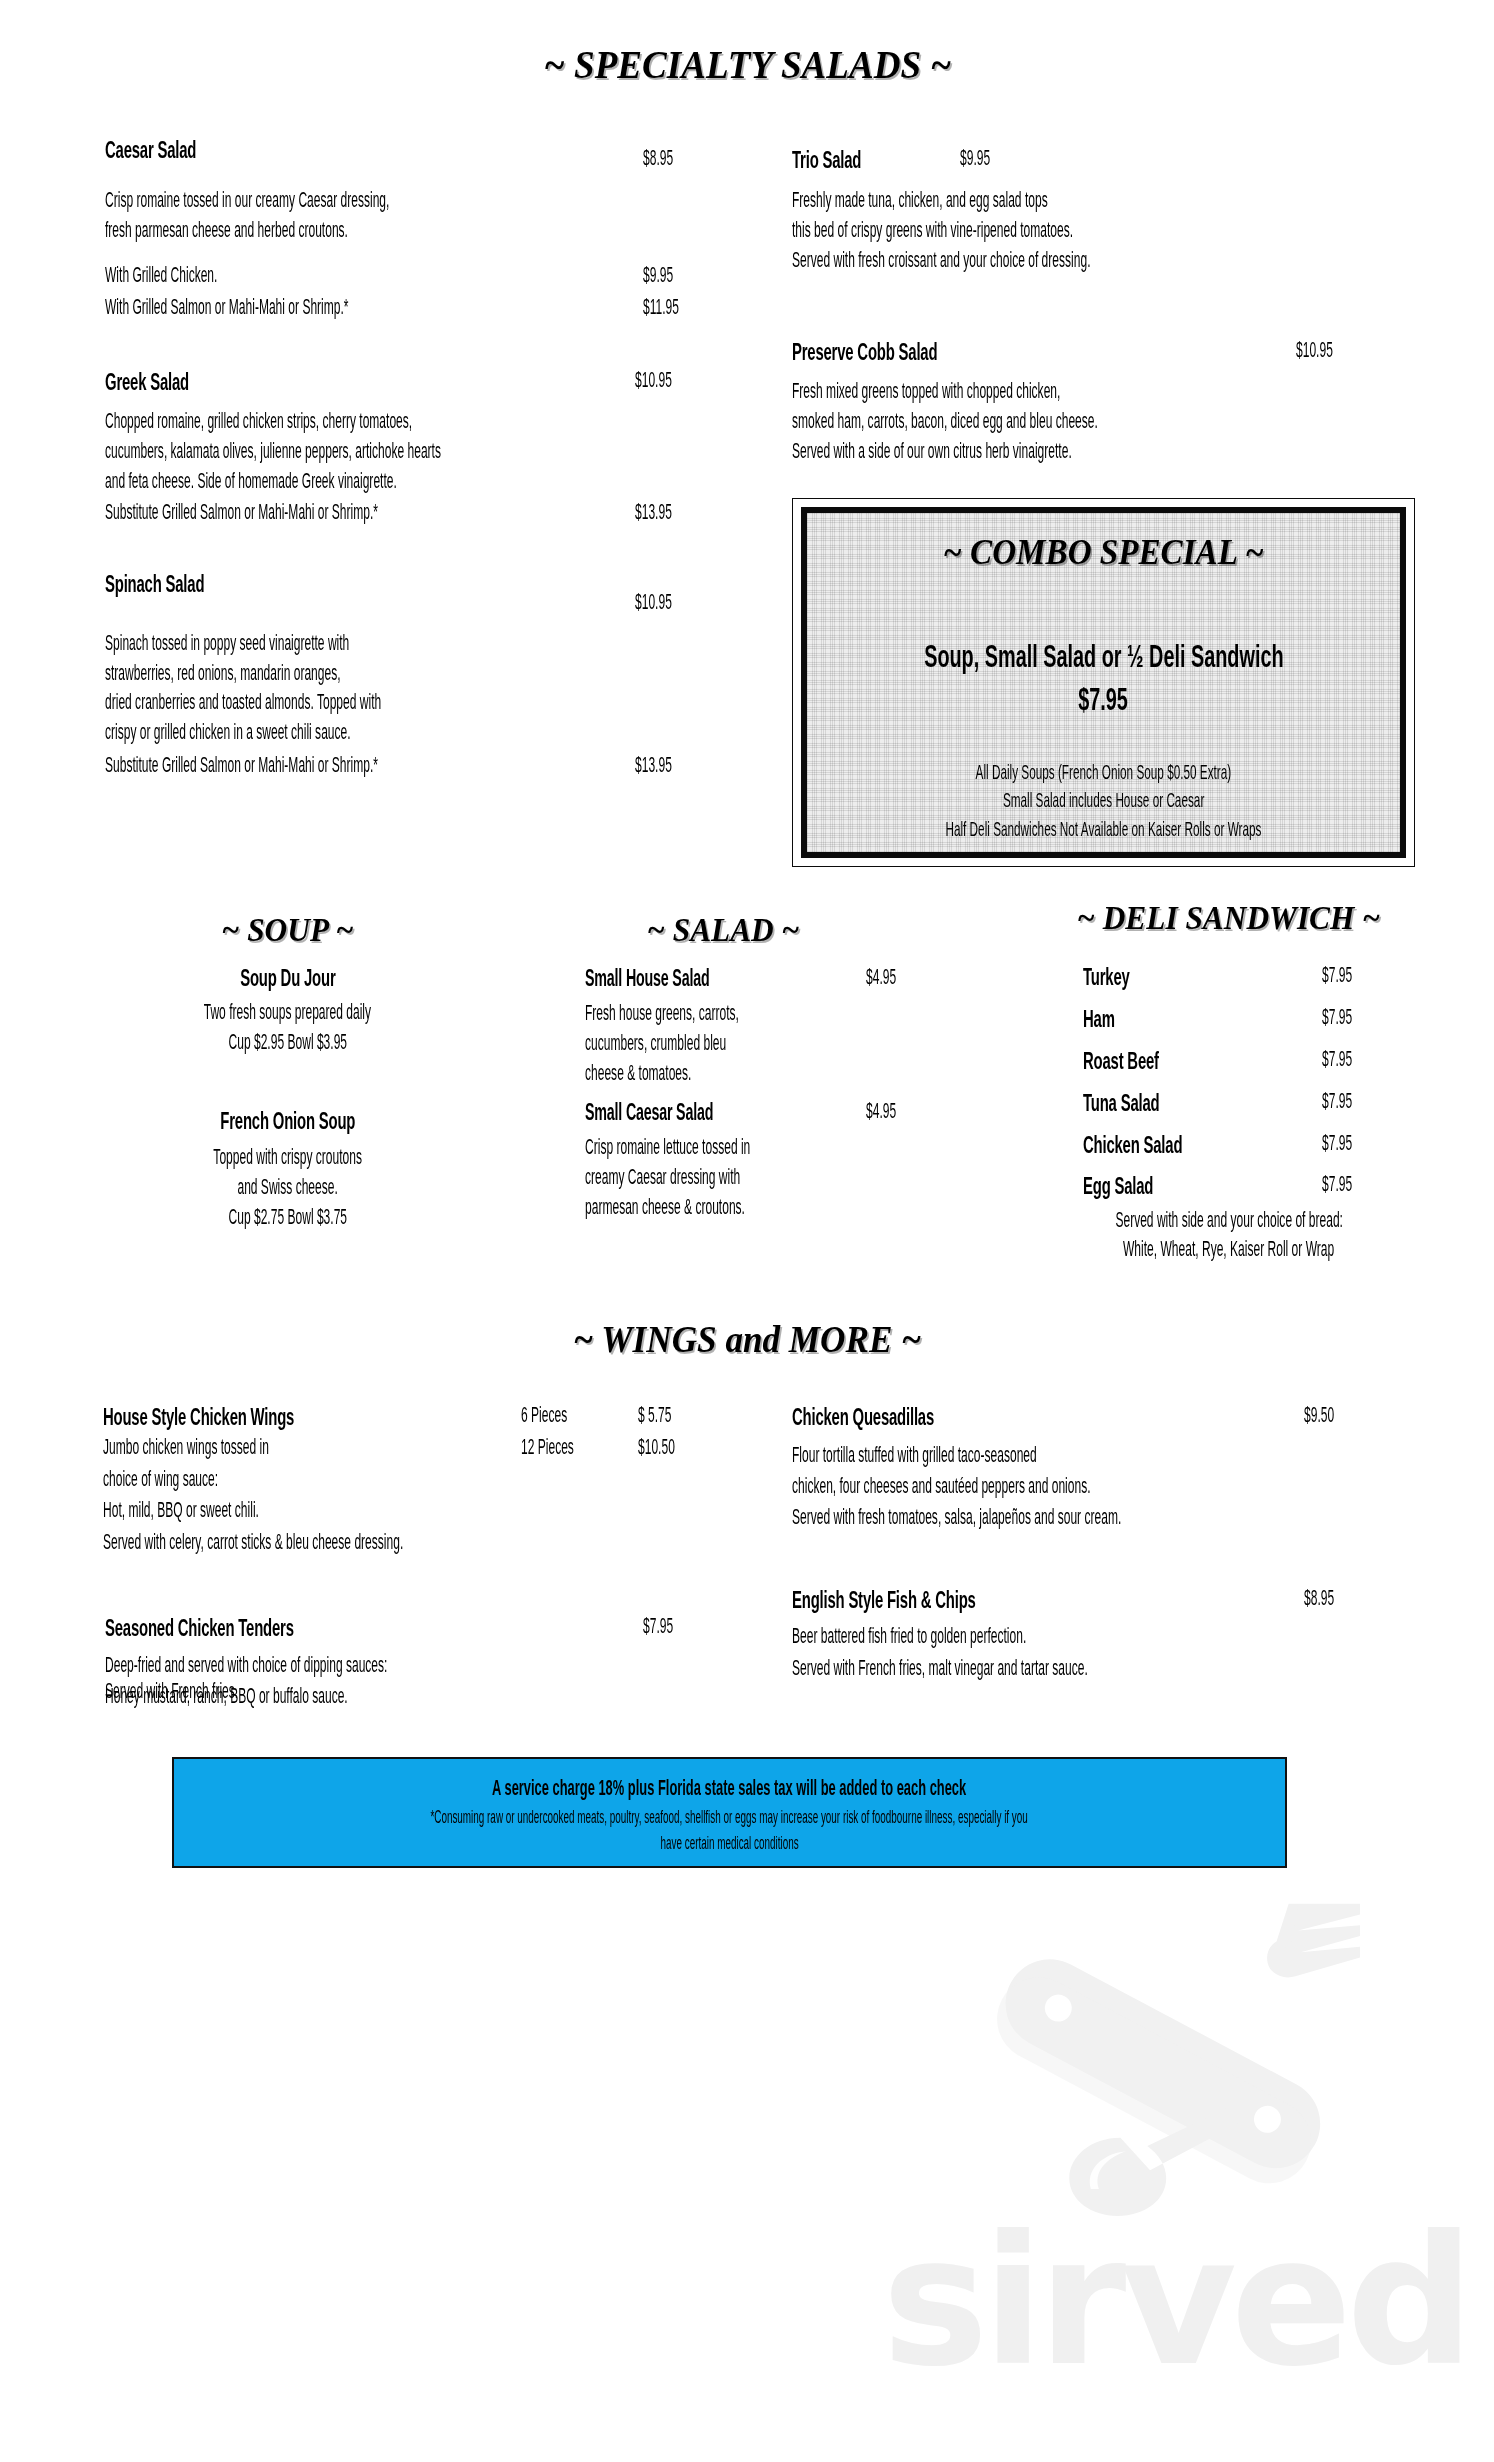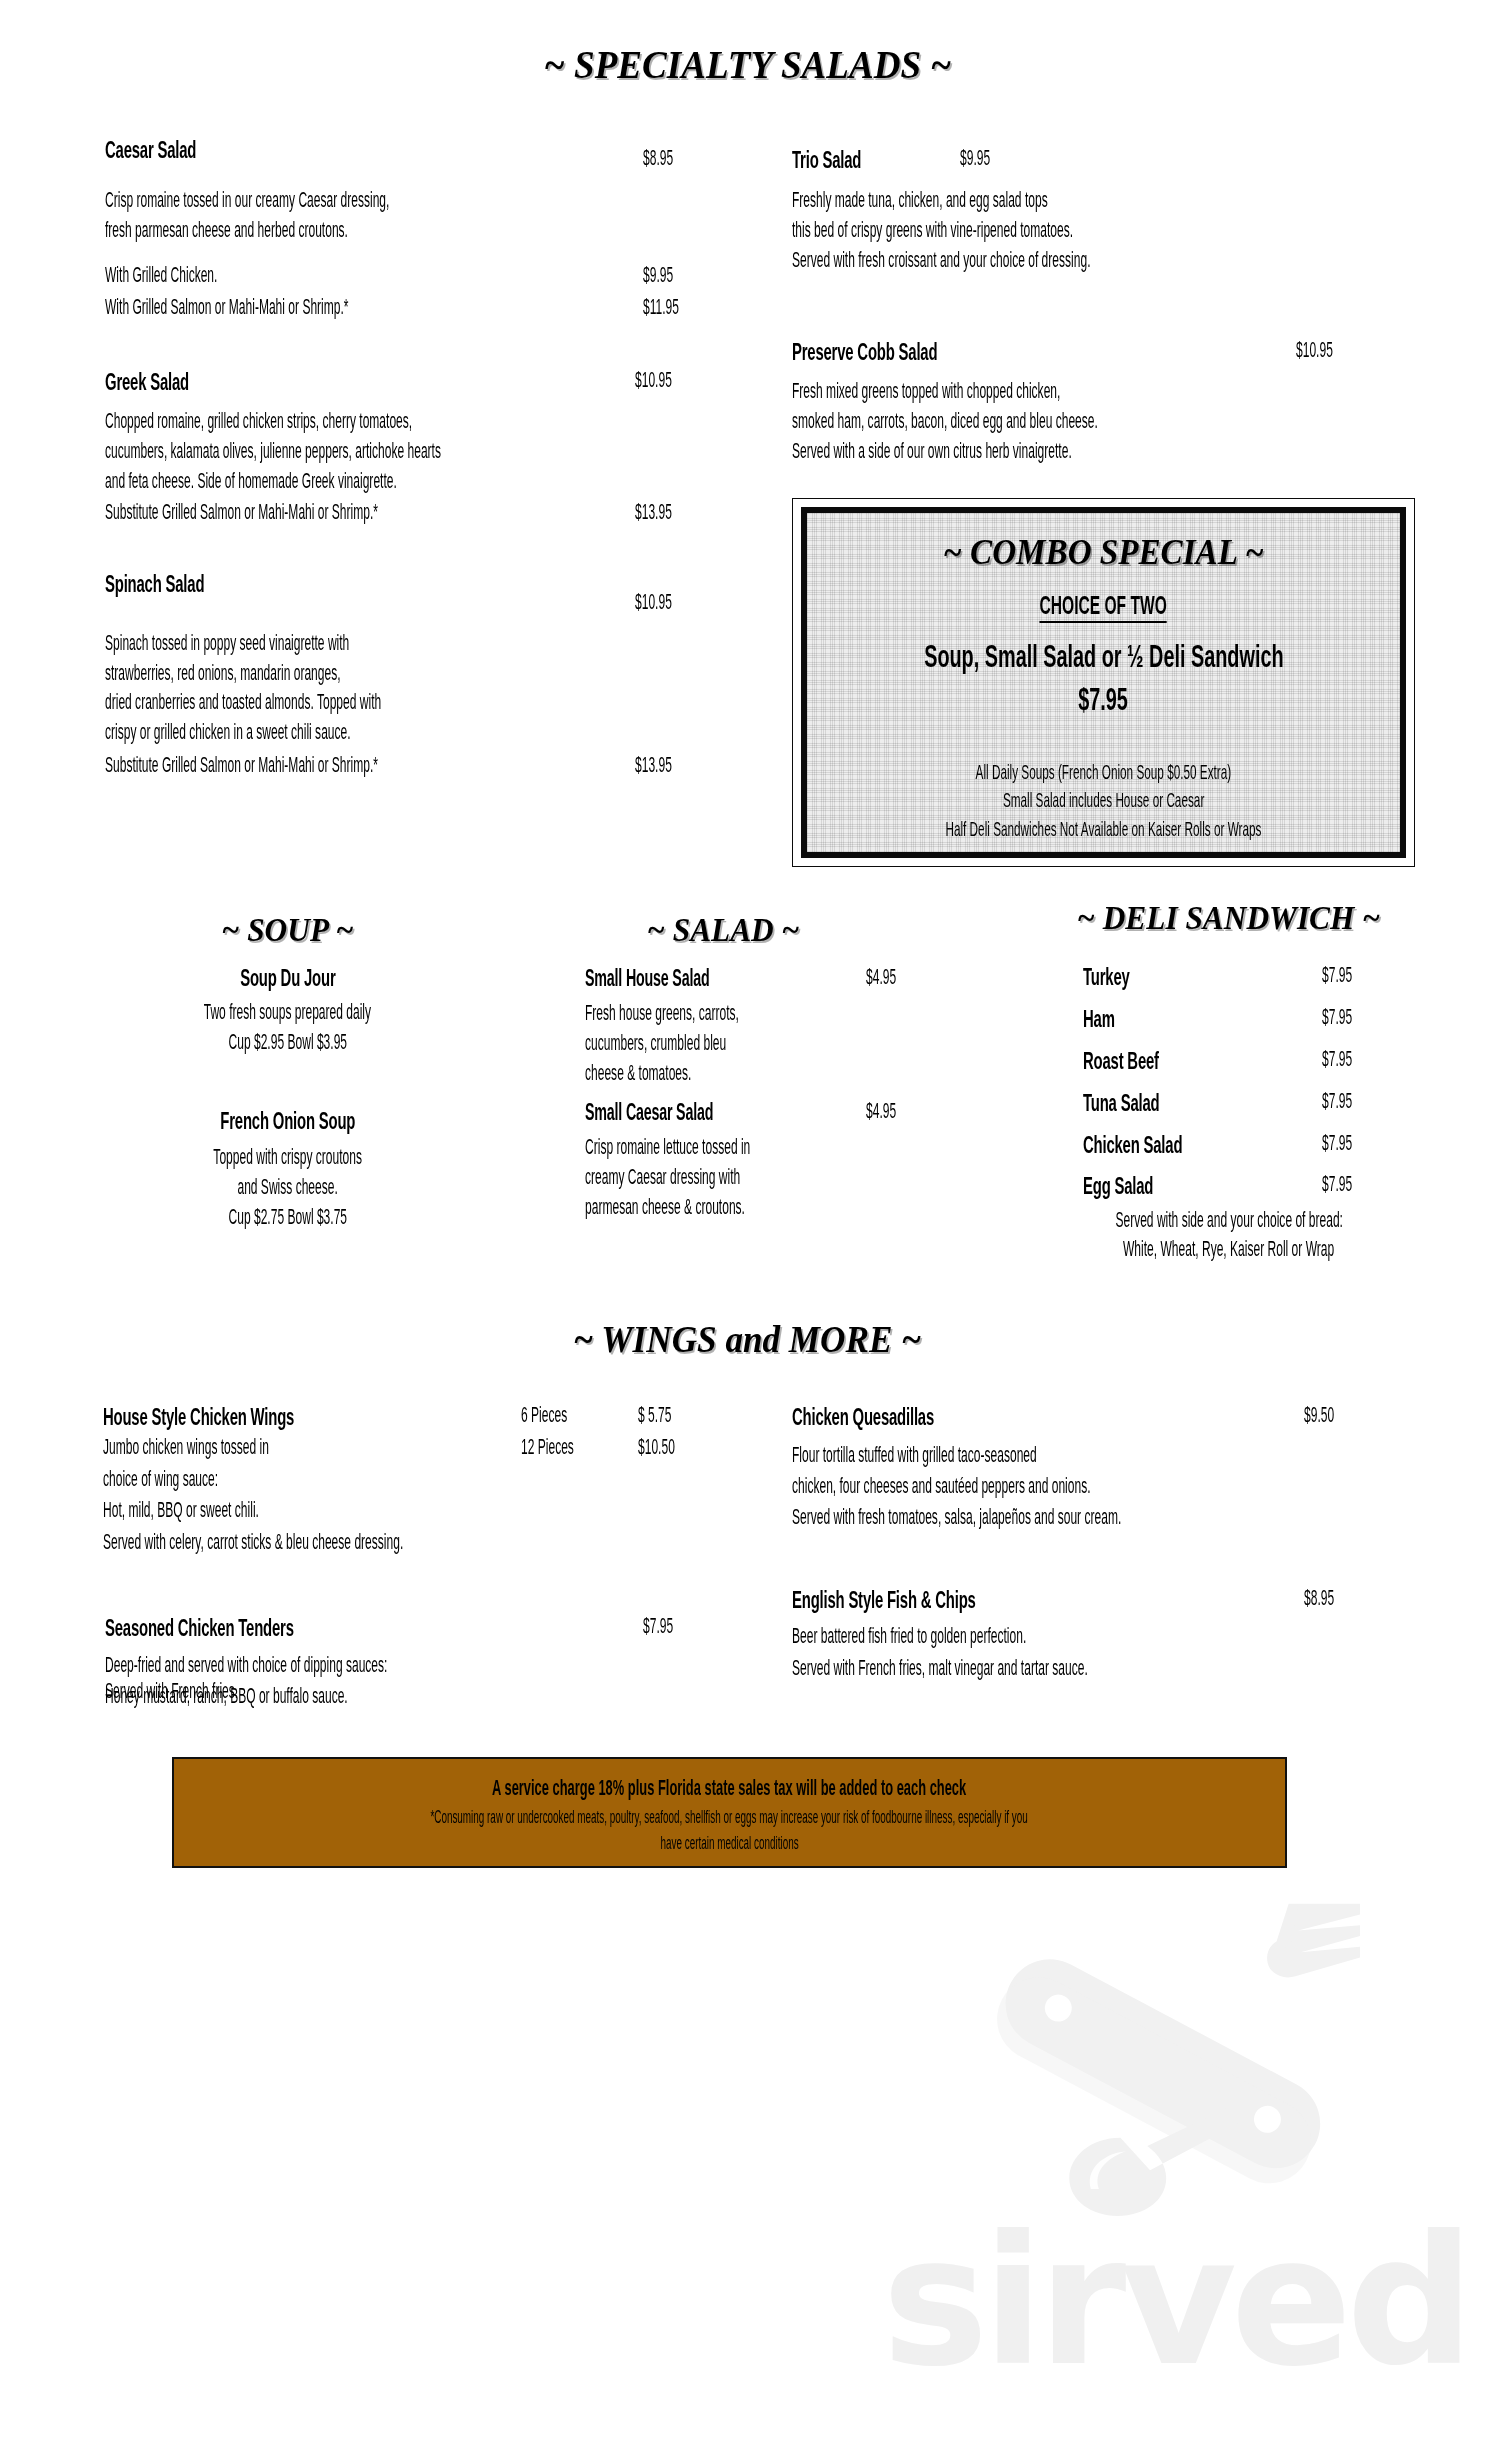--- a/index.html
+++ b/index.html
@@ -144,21 +144,21 @@
 
   
   #disclaimer-box {
     position: absolute;
     left: 172px;
     top: 1757px;
     width: 1115px;
     height: 111px;
     border: 2.4px solid #111;
     box-sizing: border-box;
-    background: #a16207;
+    background: #0ea5e9;
     text-align: center;
   }
   .disc-bold {
     font-family: "Liberation Sans", sans-serif;
     font-weight: bold;
     font-size: 21.5px;
     transform: scaleX(0.60);
     display: inline-block;
     line-height: 1;
     white-space: nowrap;
@@ -306,23 +306,20 @@
     <span class="item-desc">smoked ham, carrots, bacon, diced egg and bleu cheese.</span>
   </div>
   <div class="ln" style="left:792px;top:441px;">
     <span class="item-desc">Served with a side of our own citrus herb vinaigrette.</span>
   </div>
 
   <div id="combo-box">
     <div id="combo-inner">
       <div class="combo-line" style="top:20.3px;">
         <span class="sec-head" style="font-size:36px;transform:scaleX(0.92);">~ COMBO SPECIAL ~</span>
-      </div>
-      <div class="combo-line" style="top:79px;">
-        <span class="combo-sub">CHOICE OF TWO</span>
       </div>
       <div class="combo-line" style="top:127px;">
         <span class="combo-main">Soup, Small Salad or ½ Deli Sandwich</span>
       </div>
       <div class="combo-line" style="top:170px;">
         <span class="combo-price">$7.95</span>
       </div>
       <div class="combo-line" style="top:249px;">
         <span class="combo-fine">All Daily Soups (French Onion Soup $0.50 Extra)</span>
       </div>

